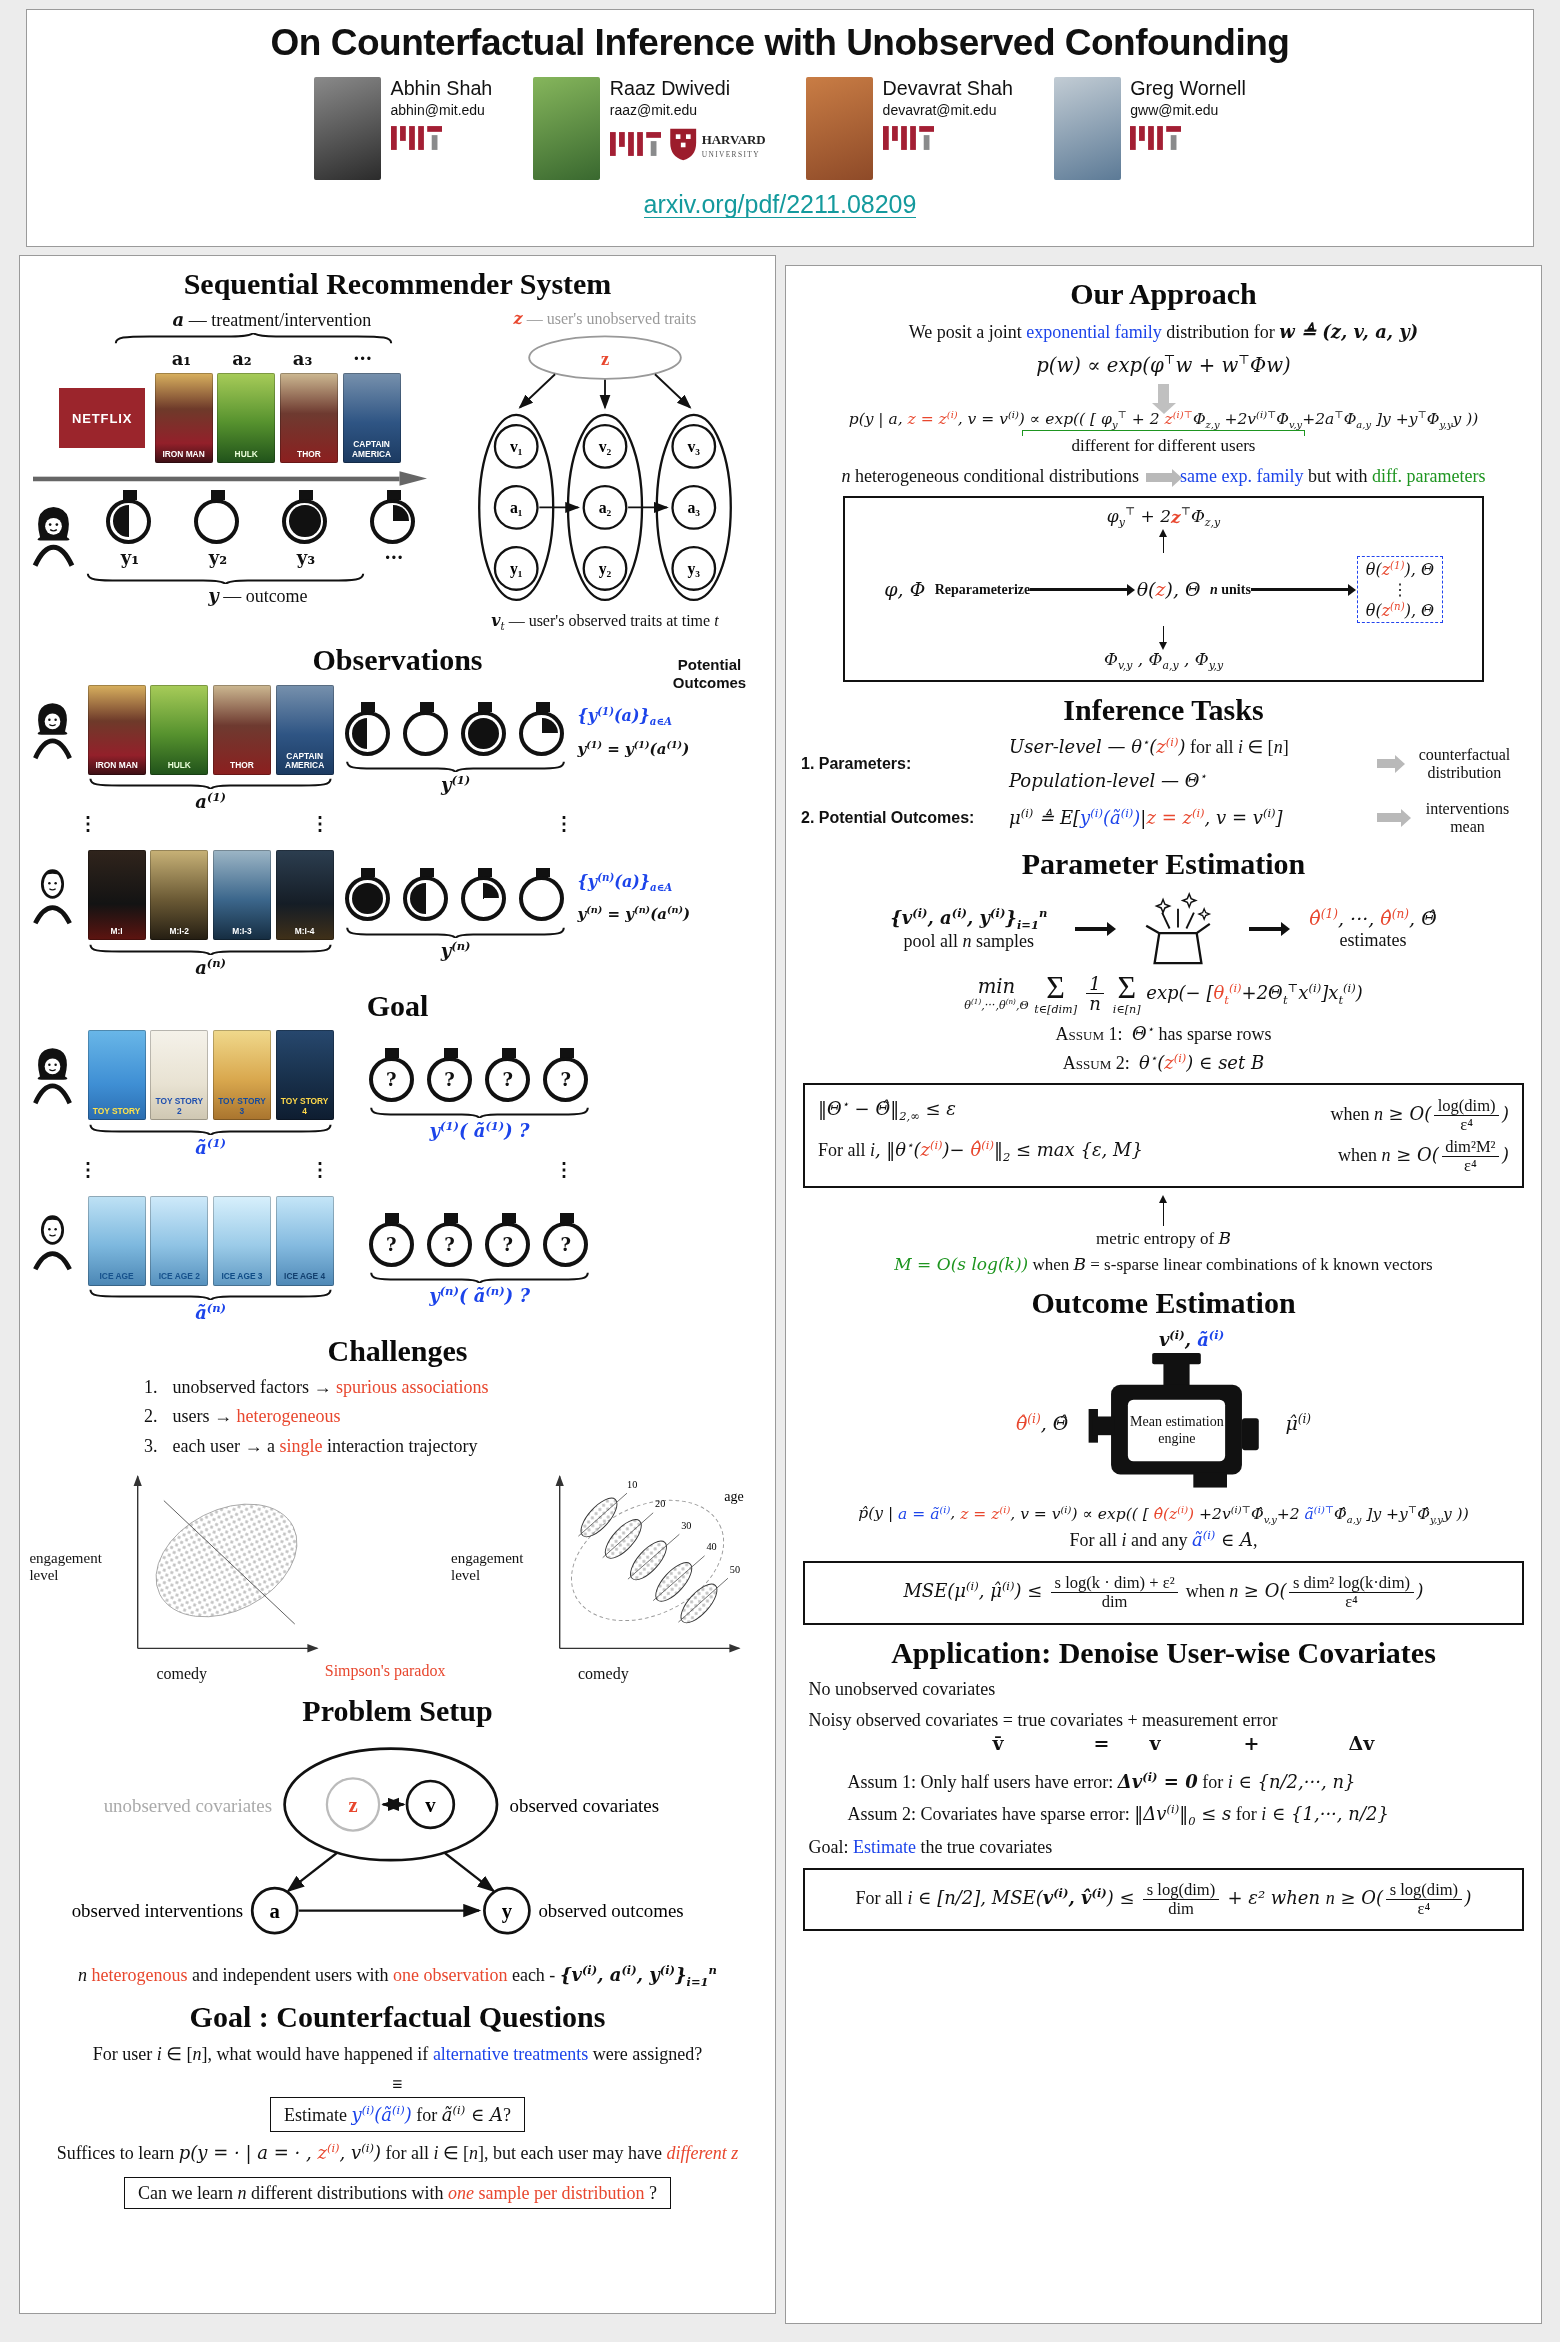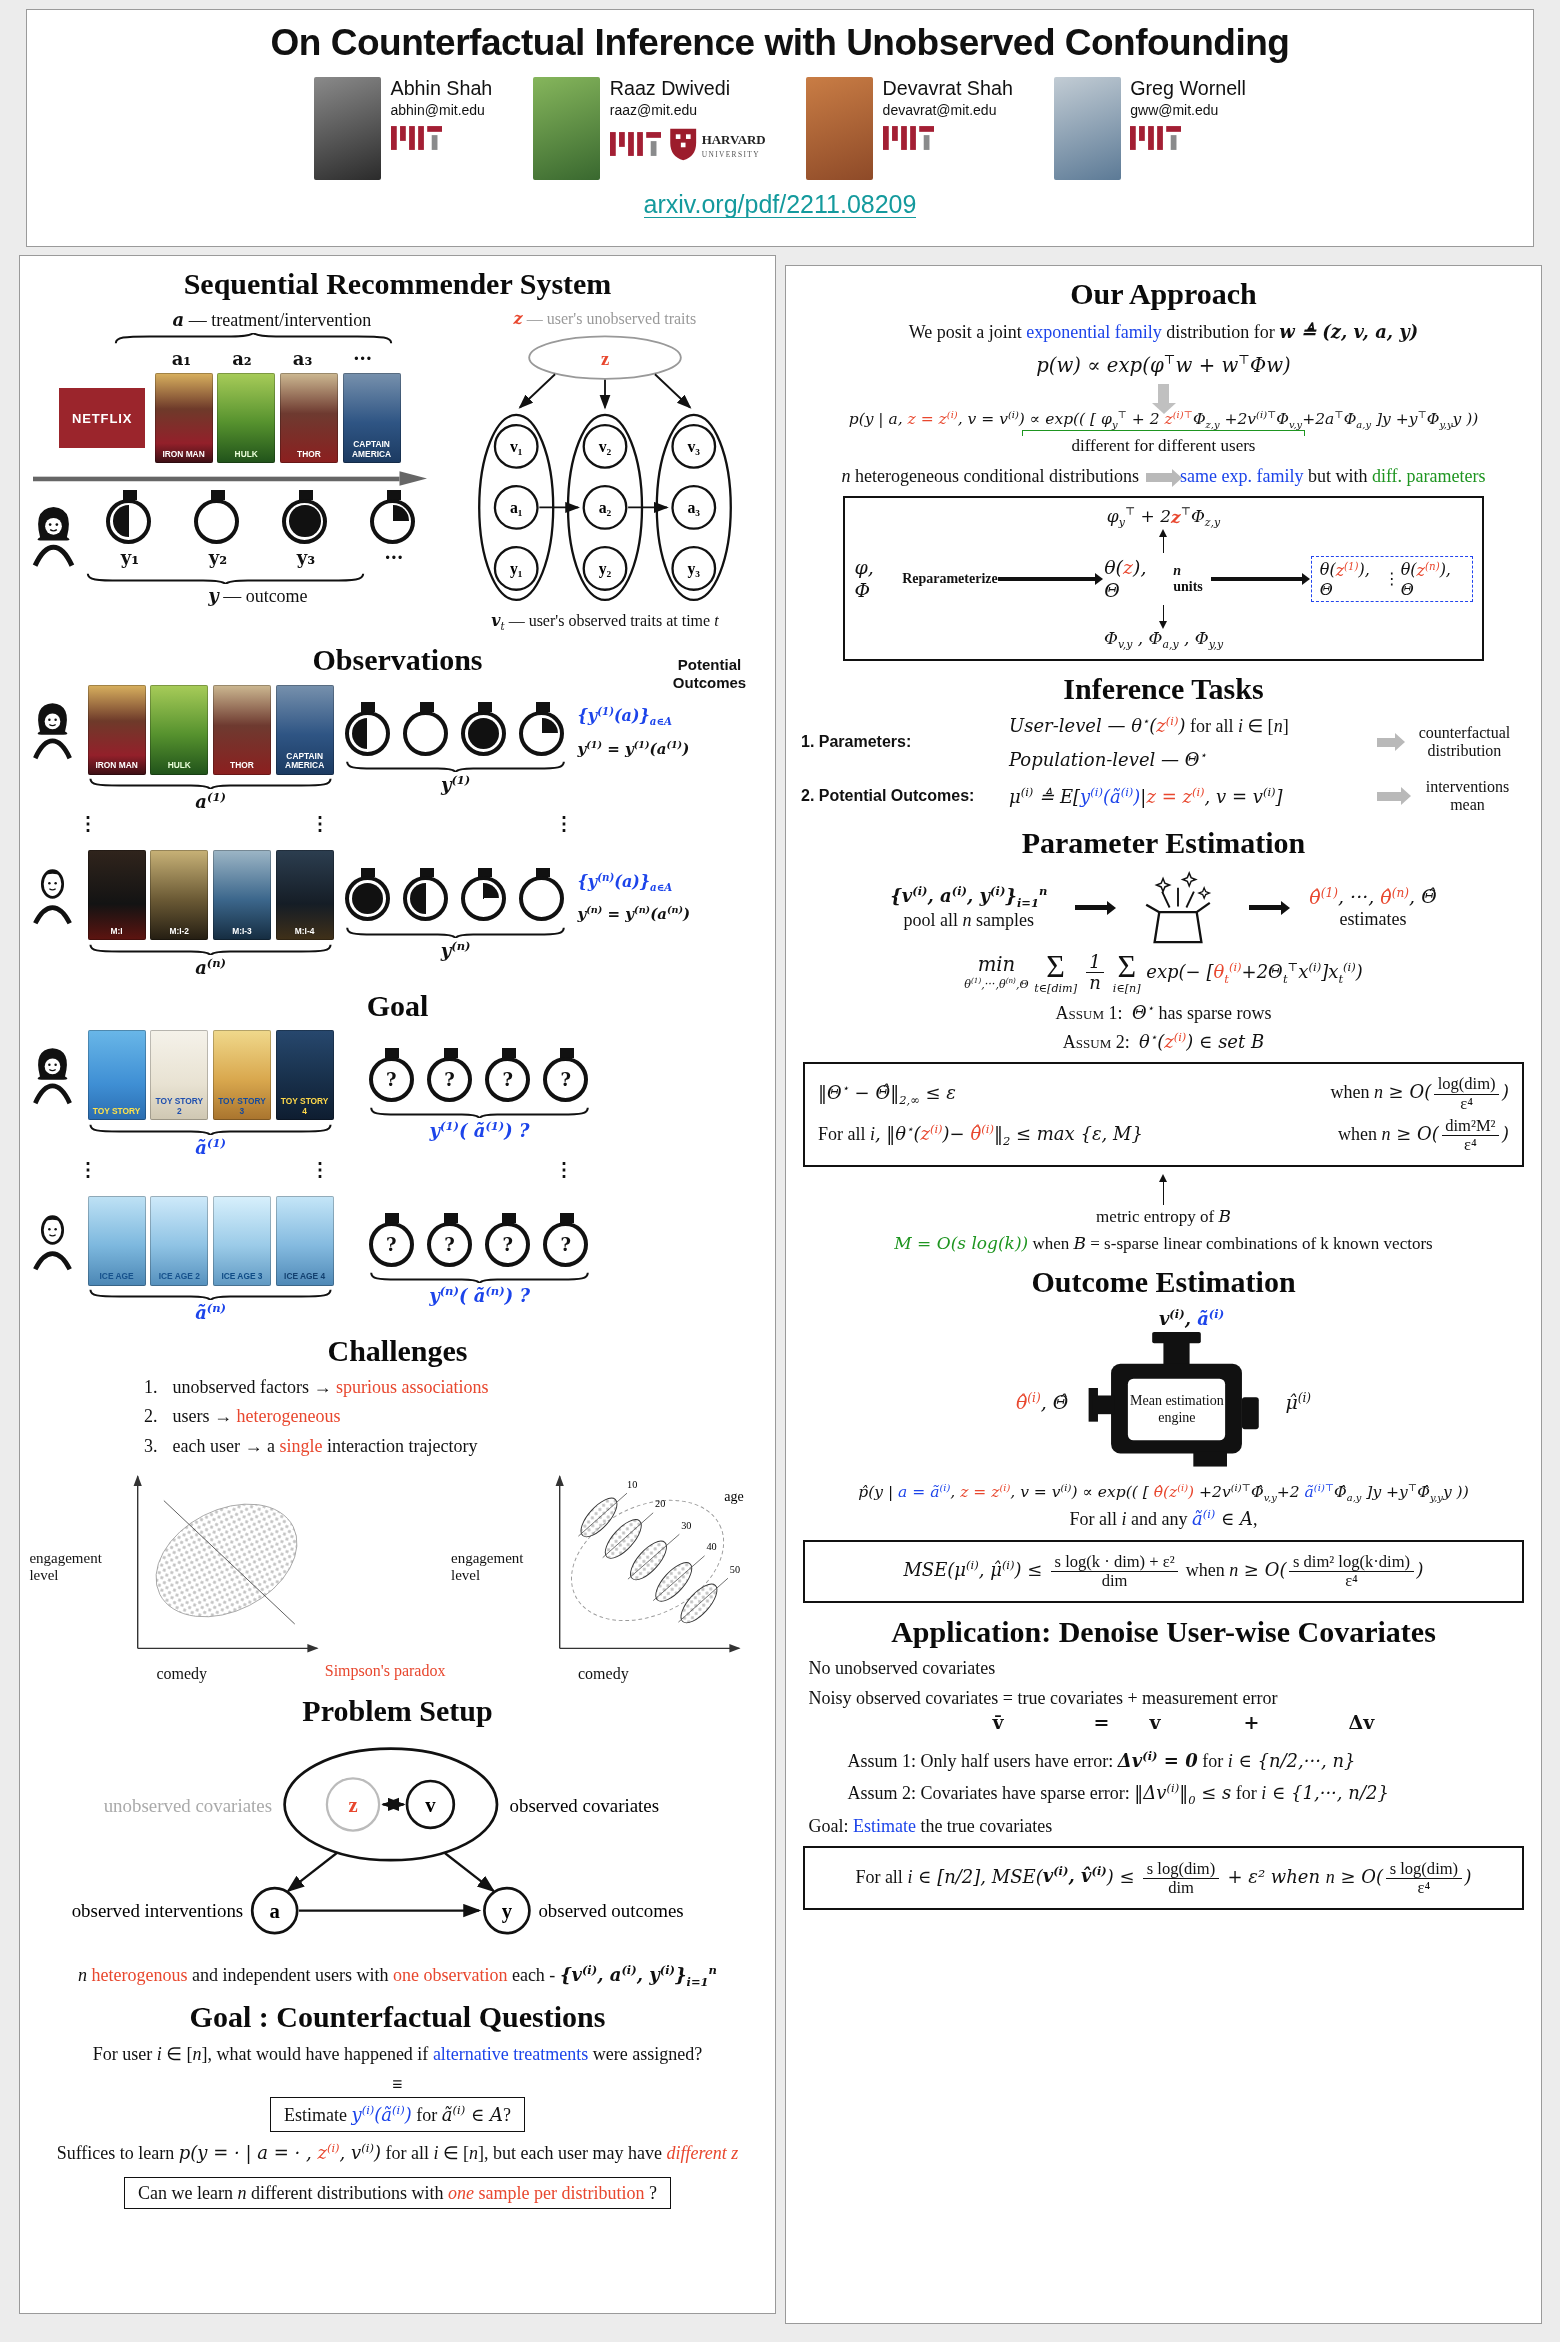--- a/index.html
+++ b/index.html
@@ -98,38 +98,38 @@
 
   .repar{border:2.3px solid #111;margin:9.4px auto;width:618px;padding:7.5px 9.4px;display:flex;flex-direction:column;align-items:center;}
   .repar-mid{display:flex;align-items:center;gap:9.4px;}
   .vup,.vdn{width:1.9px;height:20.6px;background:#111;position:relative;margin:2.8px auto;}
   .vup::before{content:"";position:absolute;top:-7.5px;left:-3.7px;border:4.7px solid transparent;border-bottom:8.4px solid #111;}
   .vdn::after{content:"";position:absolute;bottom:-7.5px;left:-3.7px;border:4.7px solid transparent;border-top:8.4px solid #111;}
   .labarrow{display:flex;flex-direction:row;align-items:center;}
   .alab{font-size:14px;font-weight:bold;}
   .harrow{width:97px;height:3.7px;background:#111;position:relative;margin:2.8px 0;}
   .harrow::after{content:"";position:absolute;left:100%;top:50%;transform:translateY(-50%);border:6.6px solid transparent;border-left:8.4px solid #111;border-right:0;}
-  .repar-out{display:flex;flex-direction:row;align-items:center;border:1.4px dashed #2244ee;padding:1.9px 7.5px;font-size:16px;gap:0.9px;}
+  .repar-out{display:flex;flex-direction:column;align-items:center;border:1.4px dashed #2244ee;padding:1.9px 7.5px;font-size:16px;gap:0.9px;}
 
   .task{display:grid;grid-template-columns:208px 1fr 157px;align-items:center;margin:7.5px 5.6px;}
   .tlabel{font-family:"Liberation Sans",sans-serif;font-weight:bold;font-size:16px;}
   .tres{font-size:16px;text-align:center;display:flex;align-items:center;}
   .fline{font-size:18px;}
 
   .pipe{display:flex;align-items:center;justify-content:center;gap:28px;margin:3.7px 0;}
   .pipecol{display:flex;flex-direction:column;align-items:center;font-size:18px;}
   .minrow{display:flex;align-items:center;justify-content:center;gap:5.6px;margin:1.9px 0 7.5px;}
   .opstack{display:inline-flex;flex-direction:column;align-items:center;line-height:1;}
   .opmain{font-size:19.7px;}
   .opsub{font-size:11.2px;margin-top:1.9px;}
   .sigma{font-size:32px;line-height:0.9;}
   .assum{text-align:center;font-size:18px;margin:5.6px 0;}
   .alabel2{font-variant:small-caps;margin-right:9.4px;}
   .thmbox{border:2.3px solid #111;padding:7.5px 13px;margin:9.4px 7.5px;}
-  .thmrow{display:flex;justify-content:space-between;align-items:center;gap:25px;font-size:18px;margin:3.7px 0;}
+  .thmrow{display:flex;justify-content:space-between;gap:25px;font-size:18px;margin:3.7px 0;}
   .uparr{width:1.9px;height:28px;background:#111;position:relative;margin:1.9px auto;}
   .uparr::before{content:"";position:absolute;top:-6.6px;left:-3.7px;border:4.7px solid transparent;border-bottom:8.4px solid #111;}
   .metric{margin-top:1.9px;}
 
   .engine-row{display:flex;align-items:center;justify-content:center;gap:15px;}
   .engine{position:relative;width:187px;height:145px;}
   .engine-label{position:absolute;left:45px;top:49px;width:97px;height:62px;display:flex;align-items:center;justify-content:center;text-align:center;font-size:14px;line-height:1.2;}
   .eqrow{position:relative;height:28px;font-size:19px;}
   .eqrow span{position:absolute;font-family:"DejaVu Serif",serif;font-weight:bold;}
   .appline{font-size:18px;margin:9.4px 13px;}

